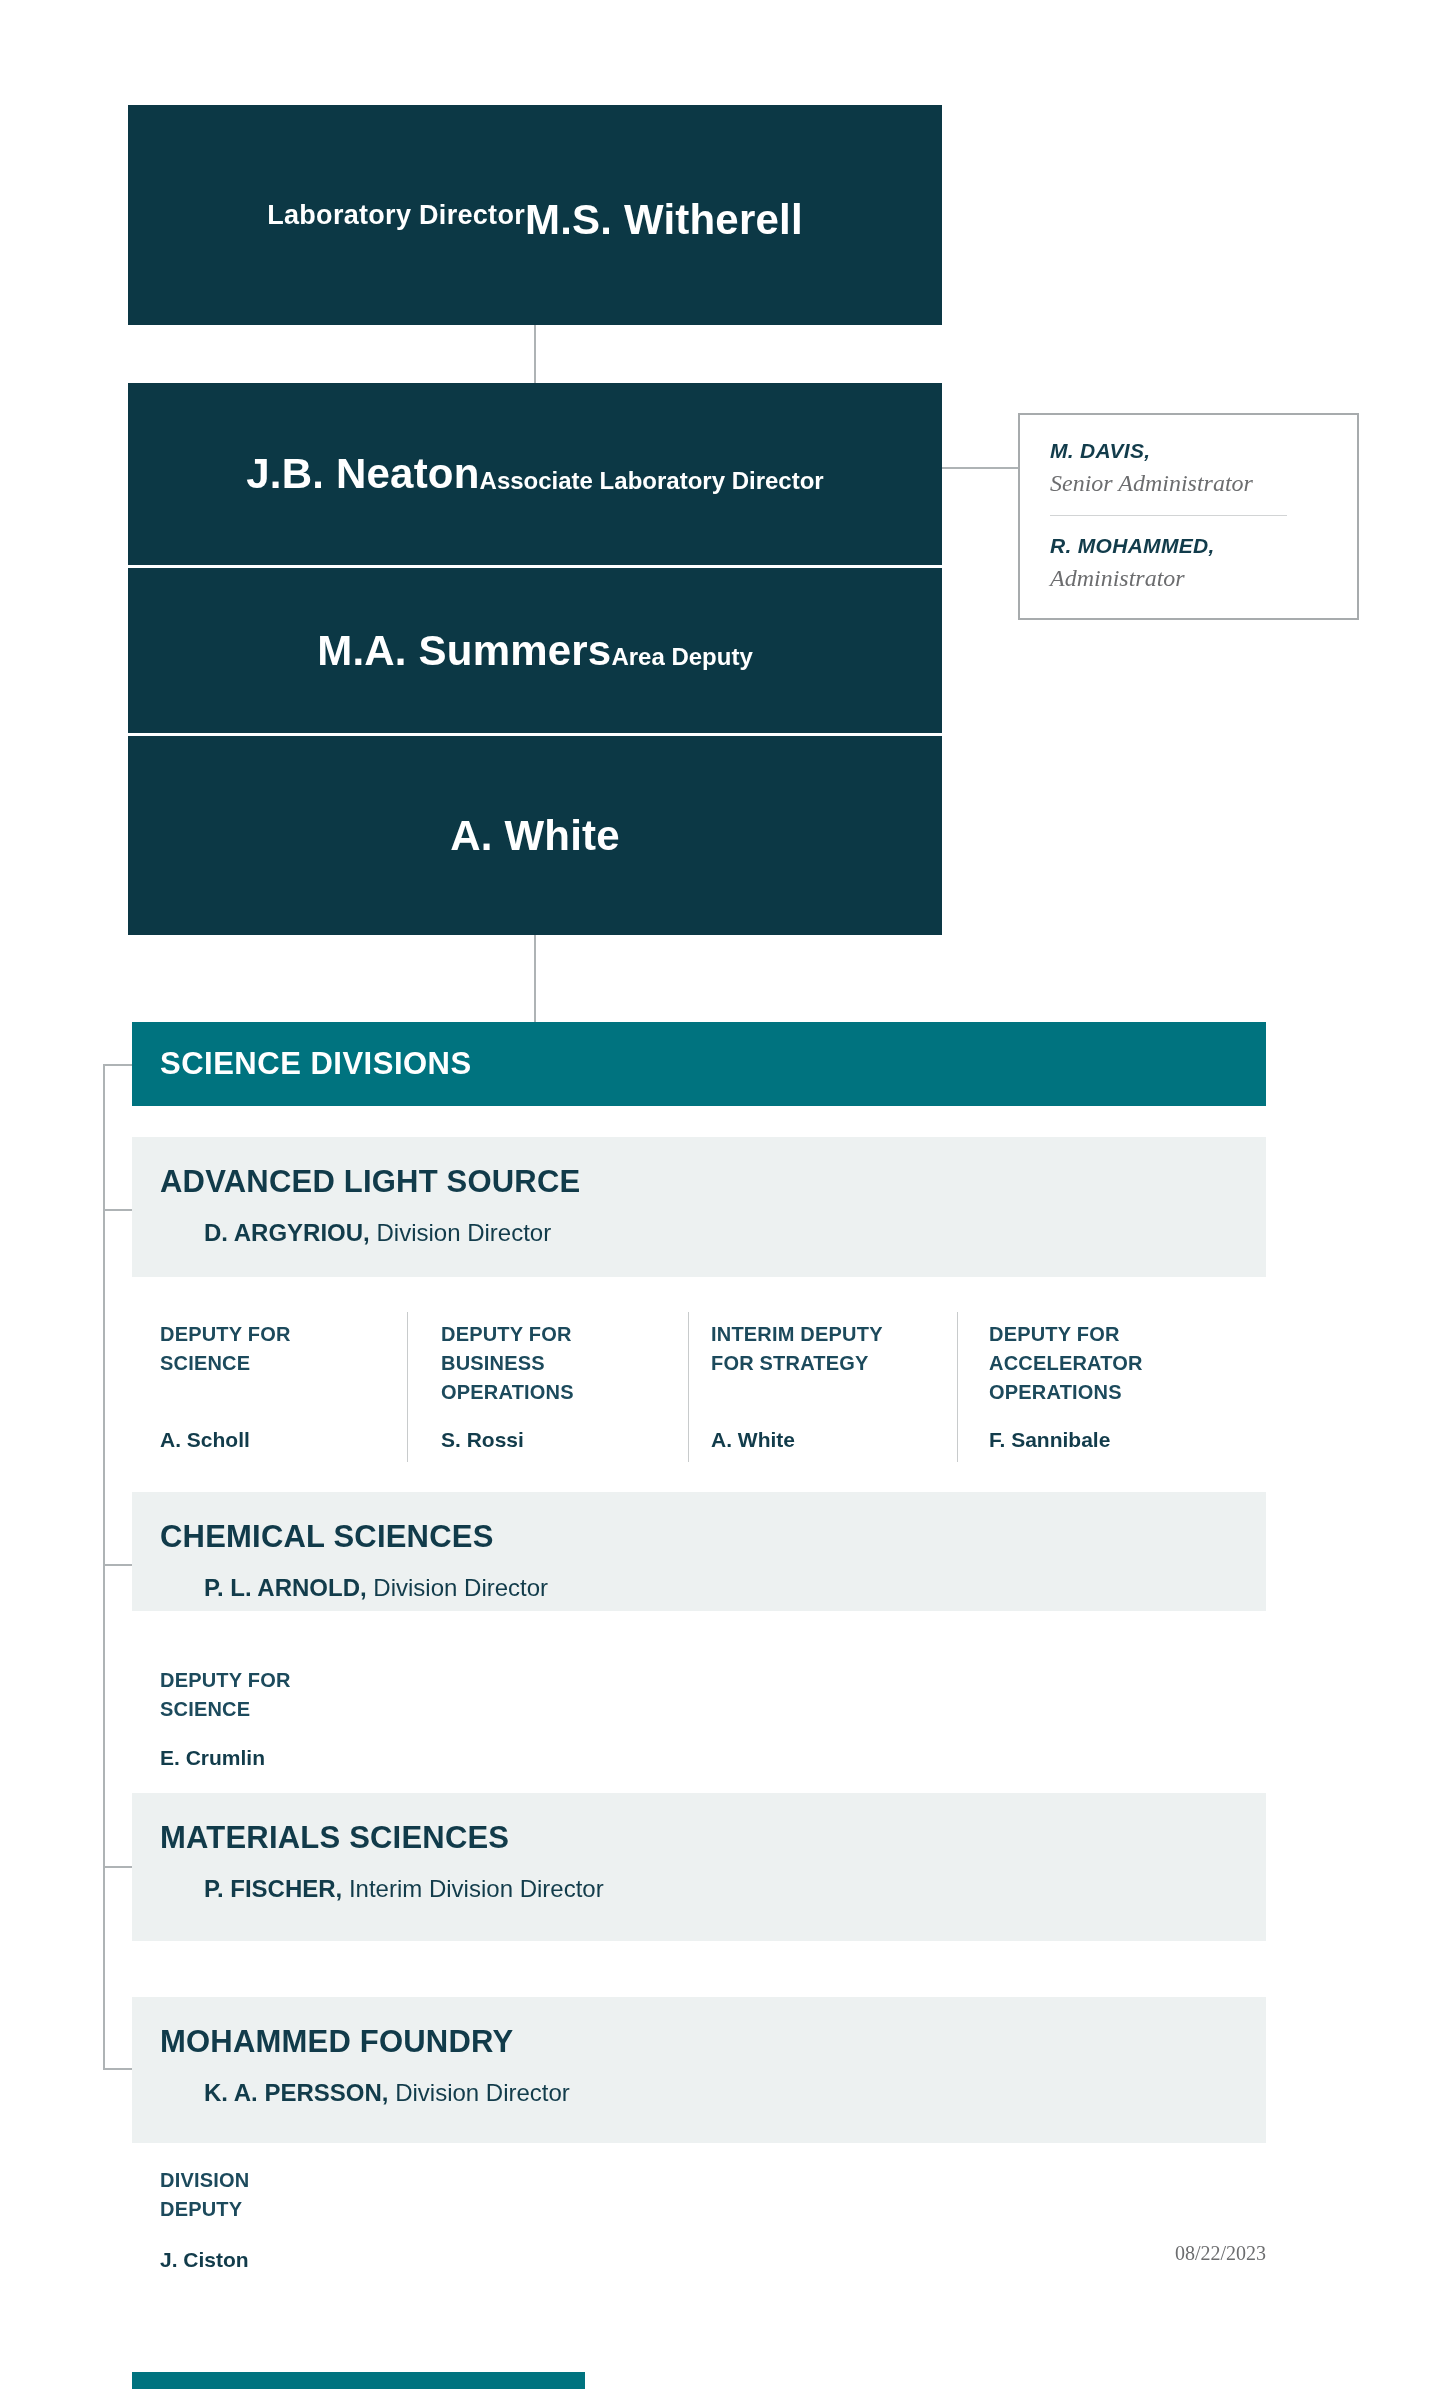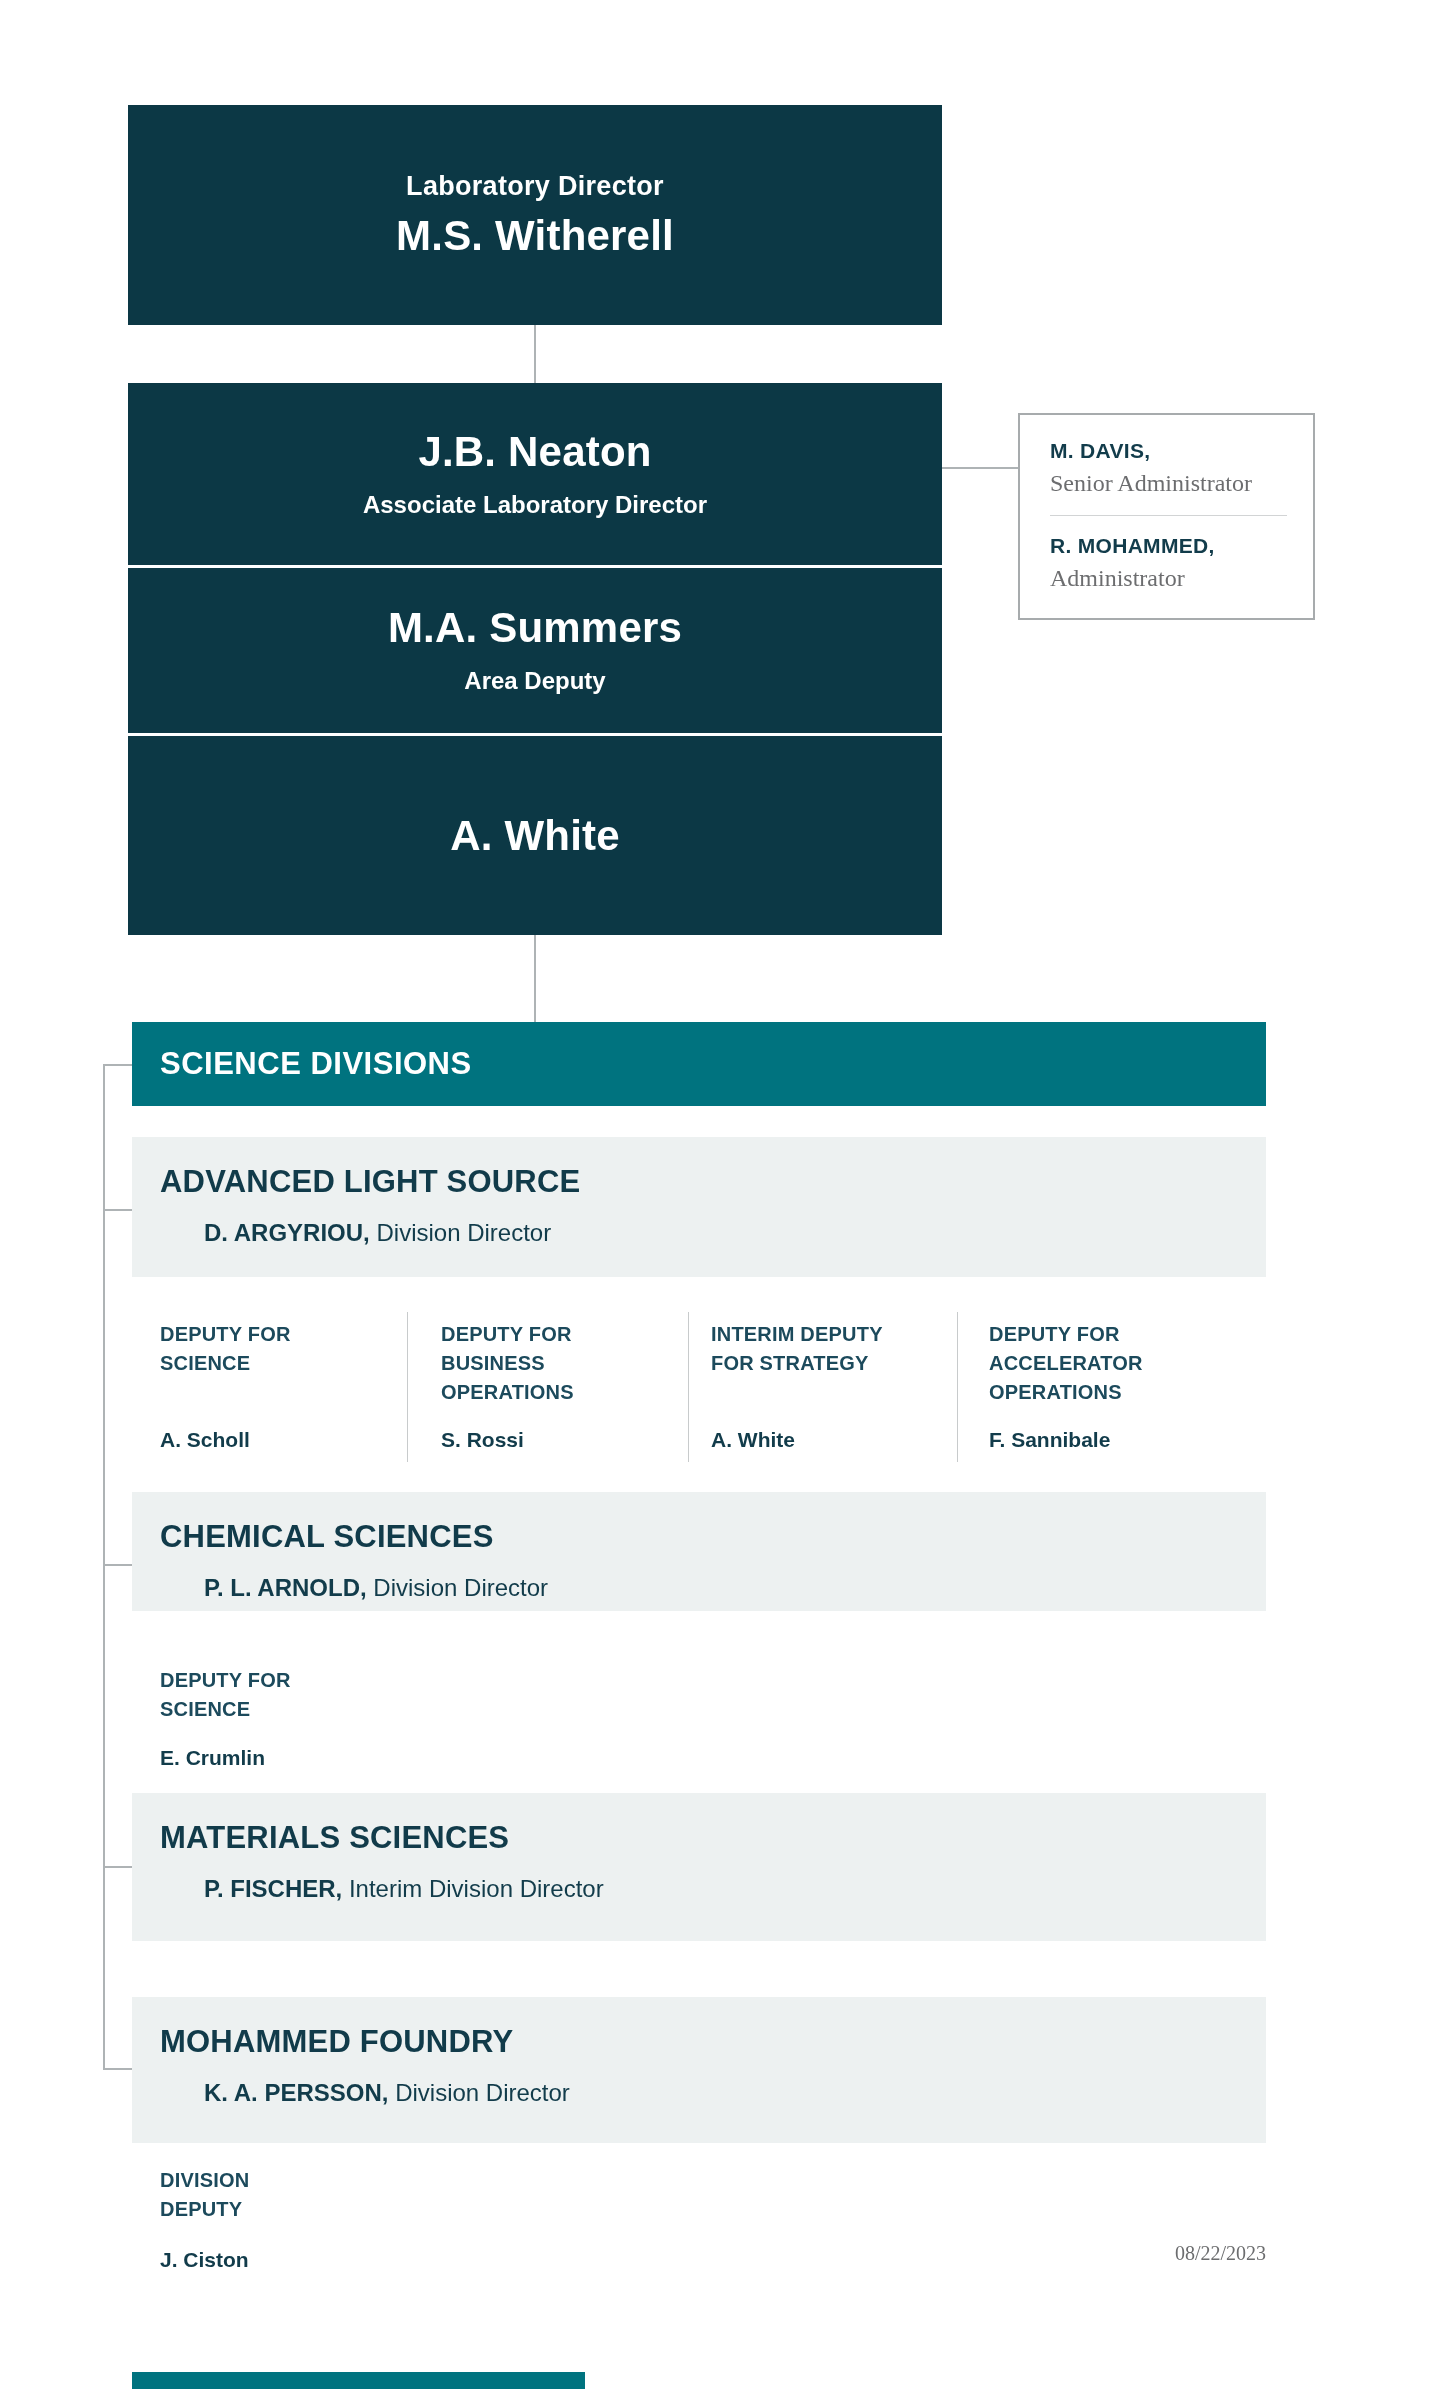--- a/index.html
+++ b/index.html
@@ -1,21 +1,21 @@
 <!DOCTYPE html>
 <html><head>
 <meta charset="utf-8">
 <style>
   html,body{margin:0;padding:0;background:#ffffff;}
   #page{position:relative;width:1440px;height:2389px;background:#ffffff;overflow:hidden;
         font-family:"Liberation Sans",sans-serif;}
   .abs{position:absolute;}
 
   
-  .dark-box{background:#0c3845;color:#ffffff;display:flex;flex-direction:column;
+  .dark-box{background:#0c3845;color:#ffffff;display:flex;
             align-items:center;justify-content:center;text-align:center;}
   .top-title{font-size:27px;font-weight:bold;letter-spacing:.3px;}
   .big-name{font-size:42px;font-weight:bold;letter-spacing:.2px;margin-top:10px;}
   .big-name.first{margin-top:0;}
   .sub-title{font-size:24px;font-weight:bold;margin-top:12px;line-height:33px;white-space:pre-line;}
 
   
   .line{background:#aeb3b5;}
 
   
@@ -67,21 +67,21 @@
     <div class="big-name first">J.B. Neaton</div>
     <div class="sub-title">Associate Laboratory Director</div>
   </div>
 
   <div class="abs dark-box" style="left:128px;top:736px;width:814px;height:199px;">
     <div class="big-name first">A. White</div>
   </div>
 
   <div class="abs line" style="left:942px;top:467px;width:76px;height:2px;"></div>
 
-  <div class="abs admin-box" style="left:1018px;top:413px;width:297px;height:207px;">
+  <div class="abs admin-box" style="left:1018px;top:413px;width:341px;height:207px;font-style:italic;">
     <div class="admin-name">M. DAVIS,</div>
     <div class="admin-role">Senior Administrator</div>
     <div class="admin-divider"></div>
     <div class="admin-name">R. MOHAMMED,</div>
     <div class="admin-role">Administrator</div>
   </div>
 
   <div class="abs line" style="left:534px;top:935px;width:2px;height:87px;"></div>
 
   <div class="abs banner" style="left:132px;top:1022px;width:1134px;height:84px;">

